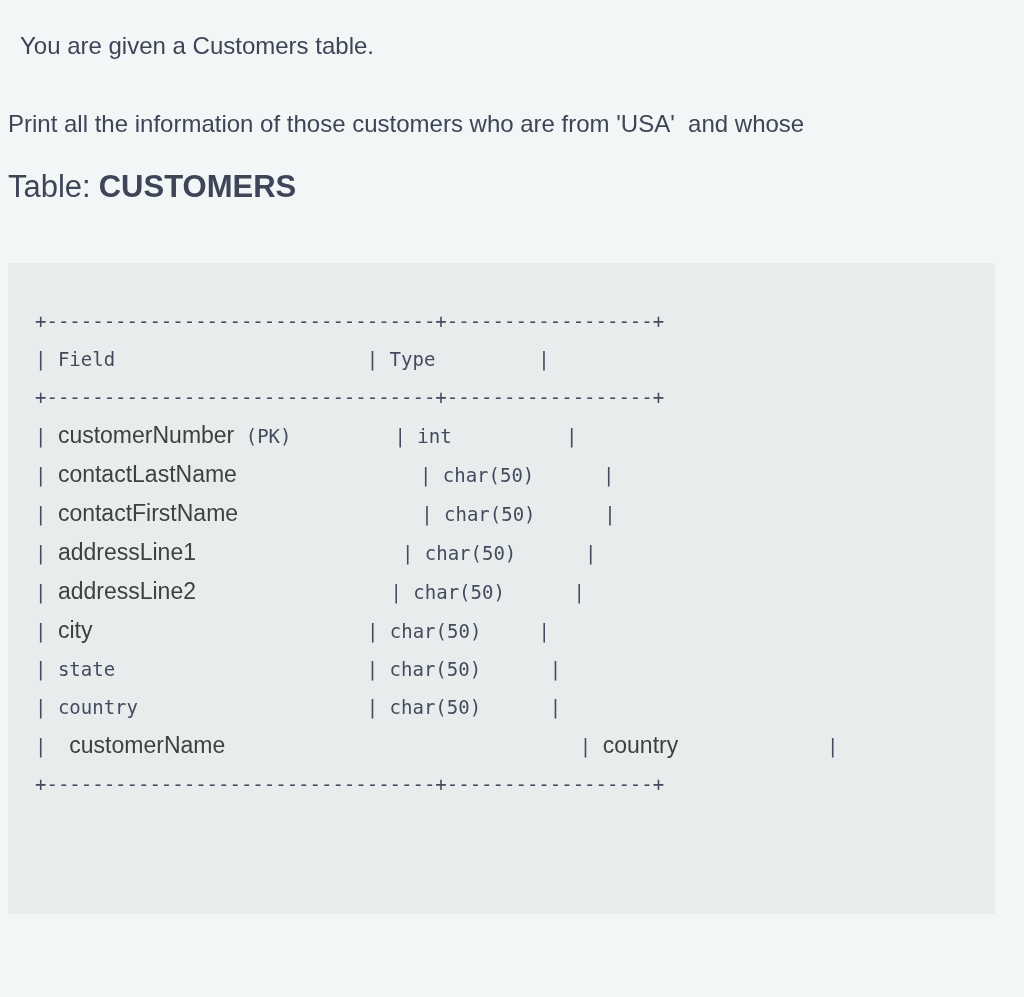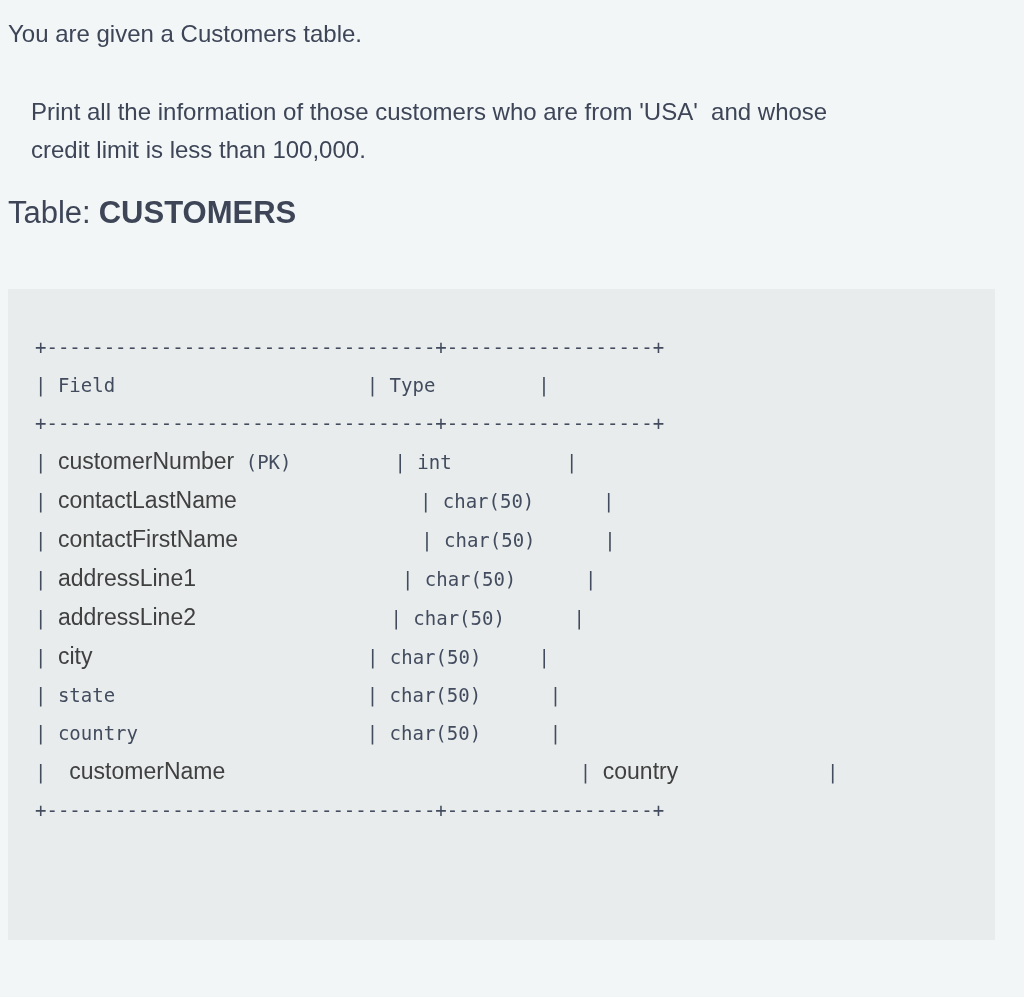--- a/index.html
+++ b/index.html
@@ -7,26 +7,26 @@
     background:#f2f6f7;
     width:1024px;
     height:997px;
     overflow:hidden;
     font-family:"Liberation Sans",sans-serif;
     color:#3d4557;
   }
   .page{padding:18px 0 0 0;}
   .copy{padding-left:8px;}
   .intro{
-    margin:0;
+    margin:12px;
     font-size:24px;
     line-height:32px;
     white-space:pre-wrap;
   }
-  .task{margin-top:43px;margin-left:23px;}
+  .task{margin-top:43px;}
   .task-line{
     font-size:24px;
     line-height:38px;
     white-space:pre-wrap;
   }
   .table-line{
     margin-top:28px;
     font-size:31px;
     line-height:32px;
   }
@@ -59,21 +59,20 @@
 </style>
 </head>
 <body>
 
 <div class="page">
   <div class="copy">
     <p class="intro">You are given a Customers table.</p>
 
     <div class="task">
       <div class="task-line">Print all the information of those customers who are from 'USA'  and whose</div>
-      <div class="task-line">credit limit is less than 100,000.</div>
     </div>
 
     <div class="table-line">
       <span>Table:</span><span class="table-name">CUSTOMERS</span>
     </div>
   </div>
 
   <section class="panel">
     <div>
         <div class="code-line"><span class="seg-mono">+----------------------------------+------------------+</span></div>

